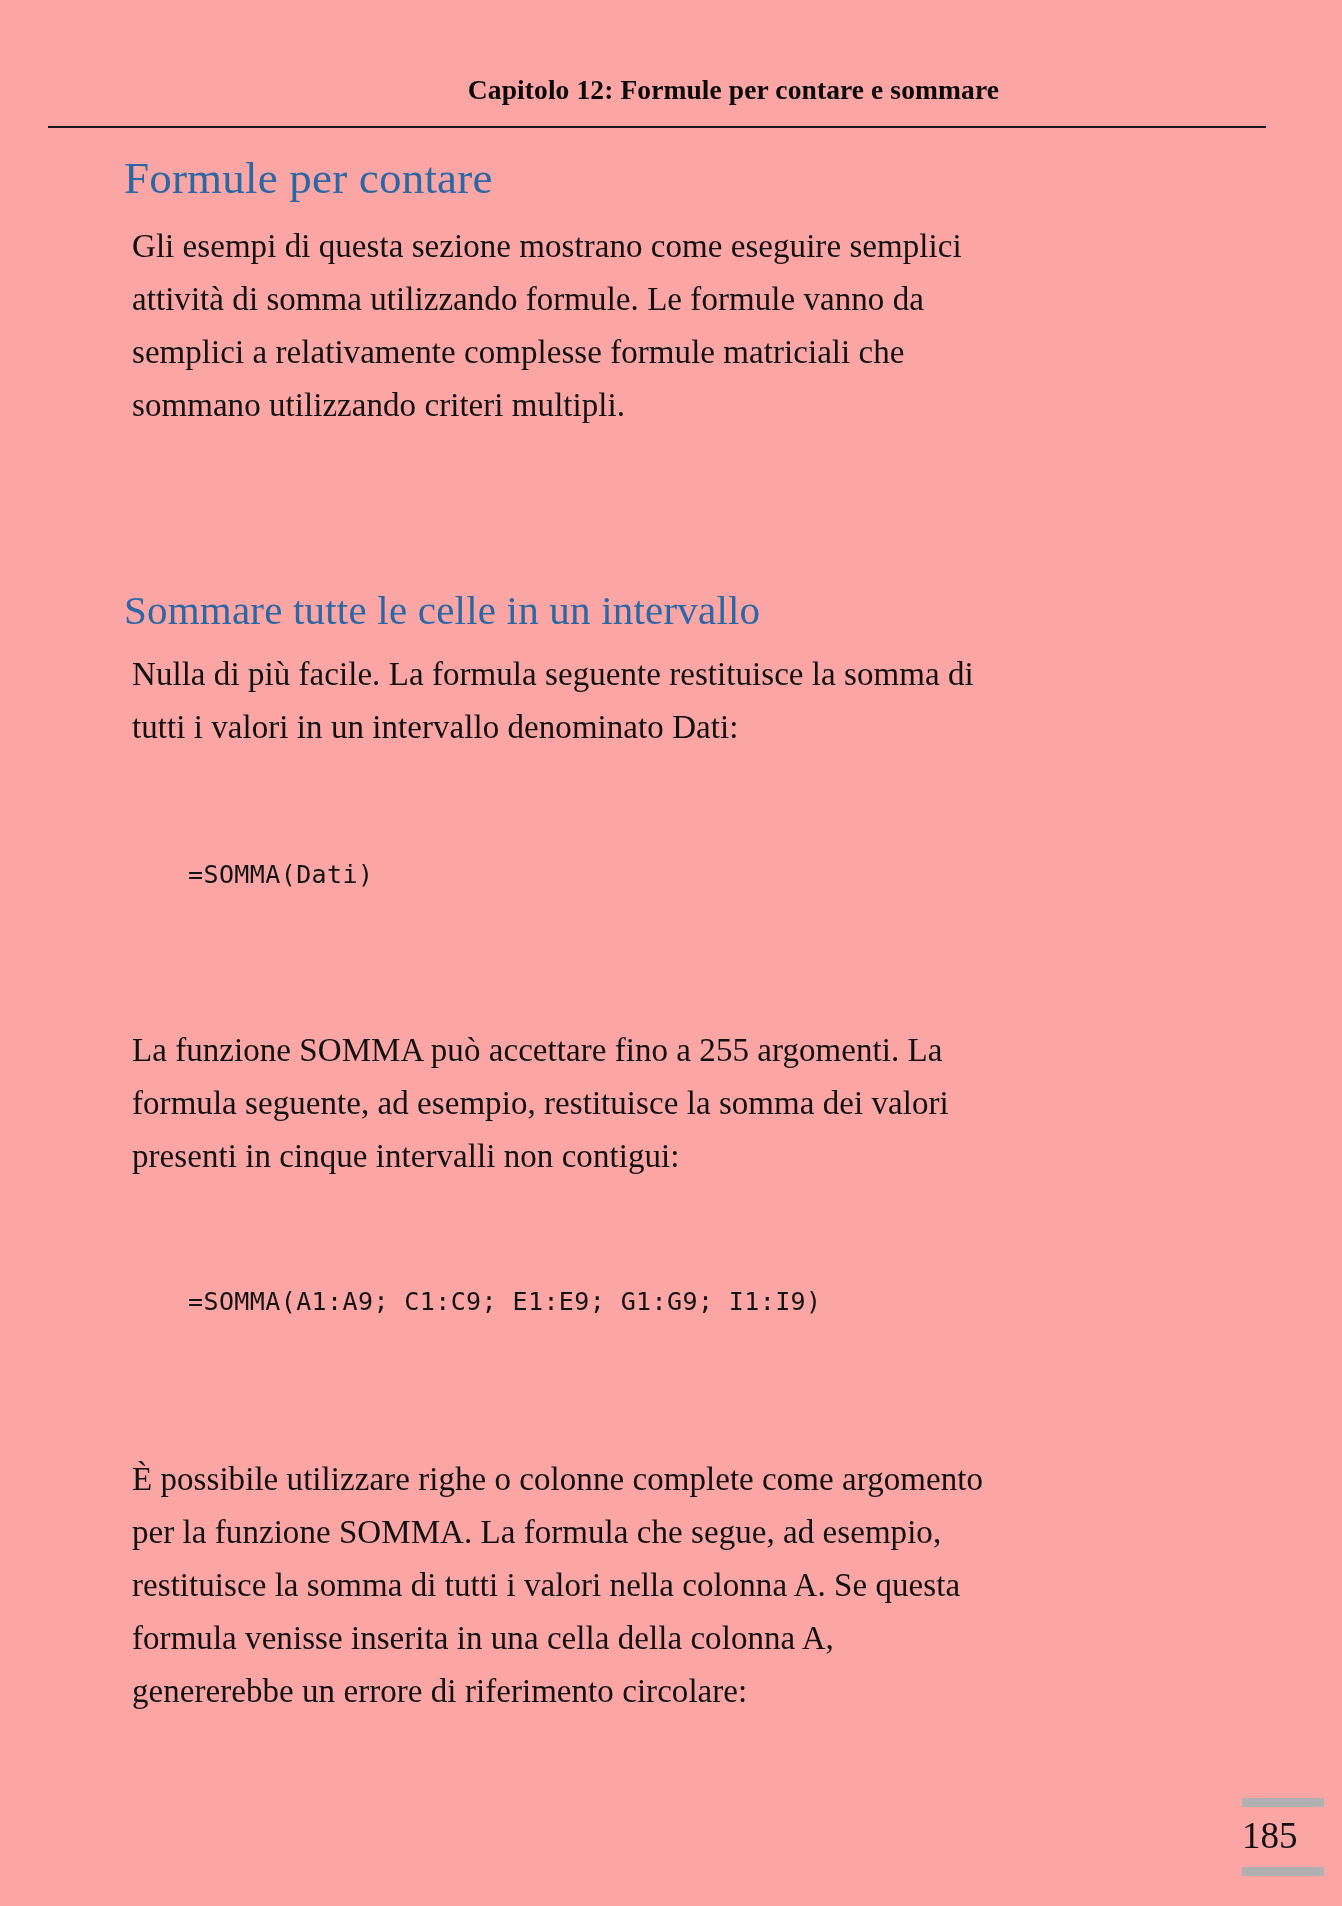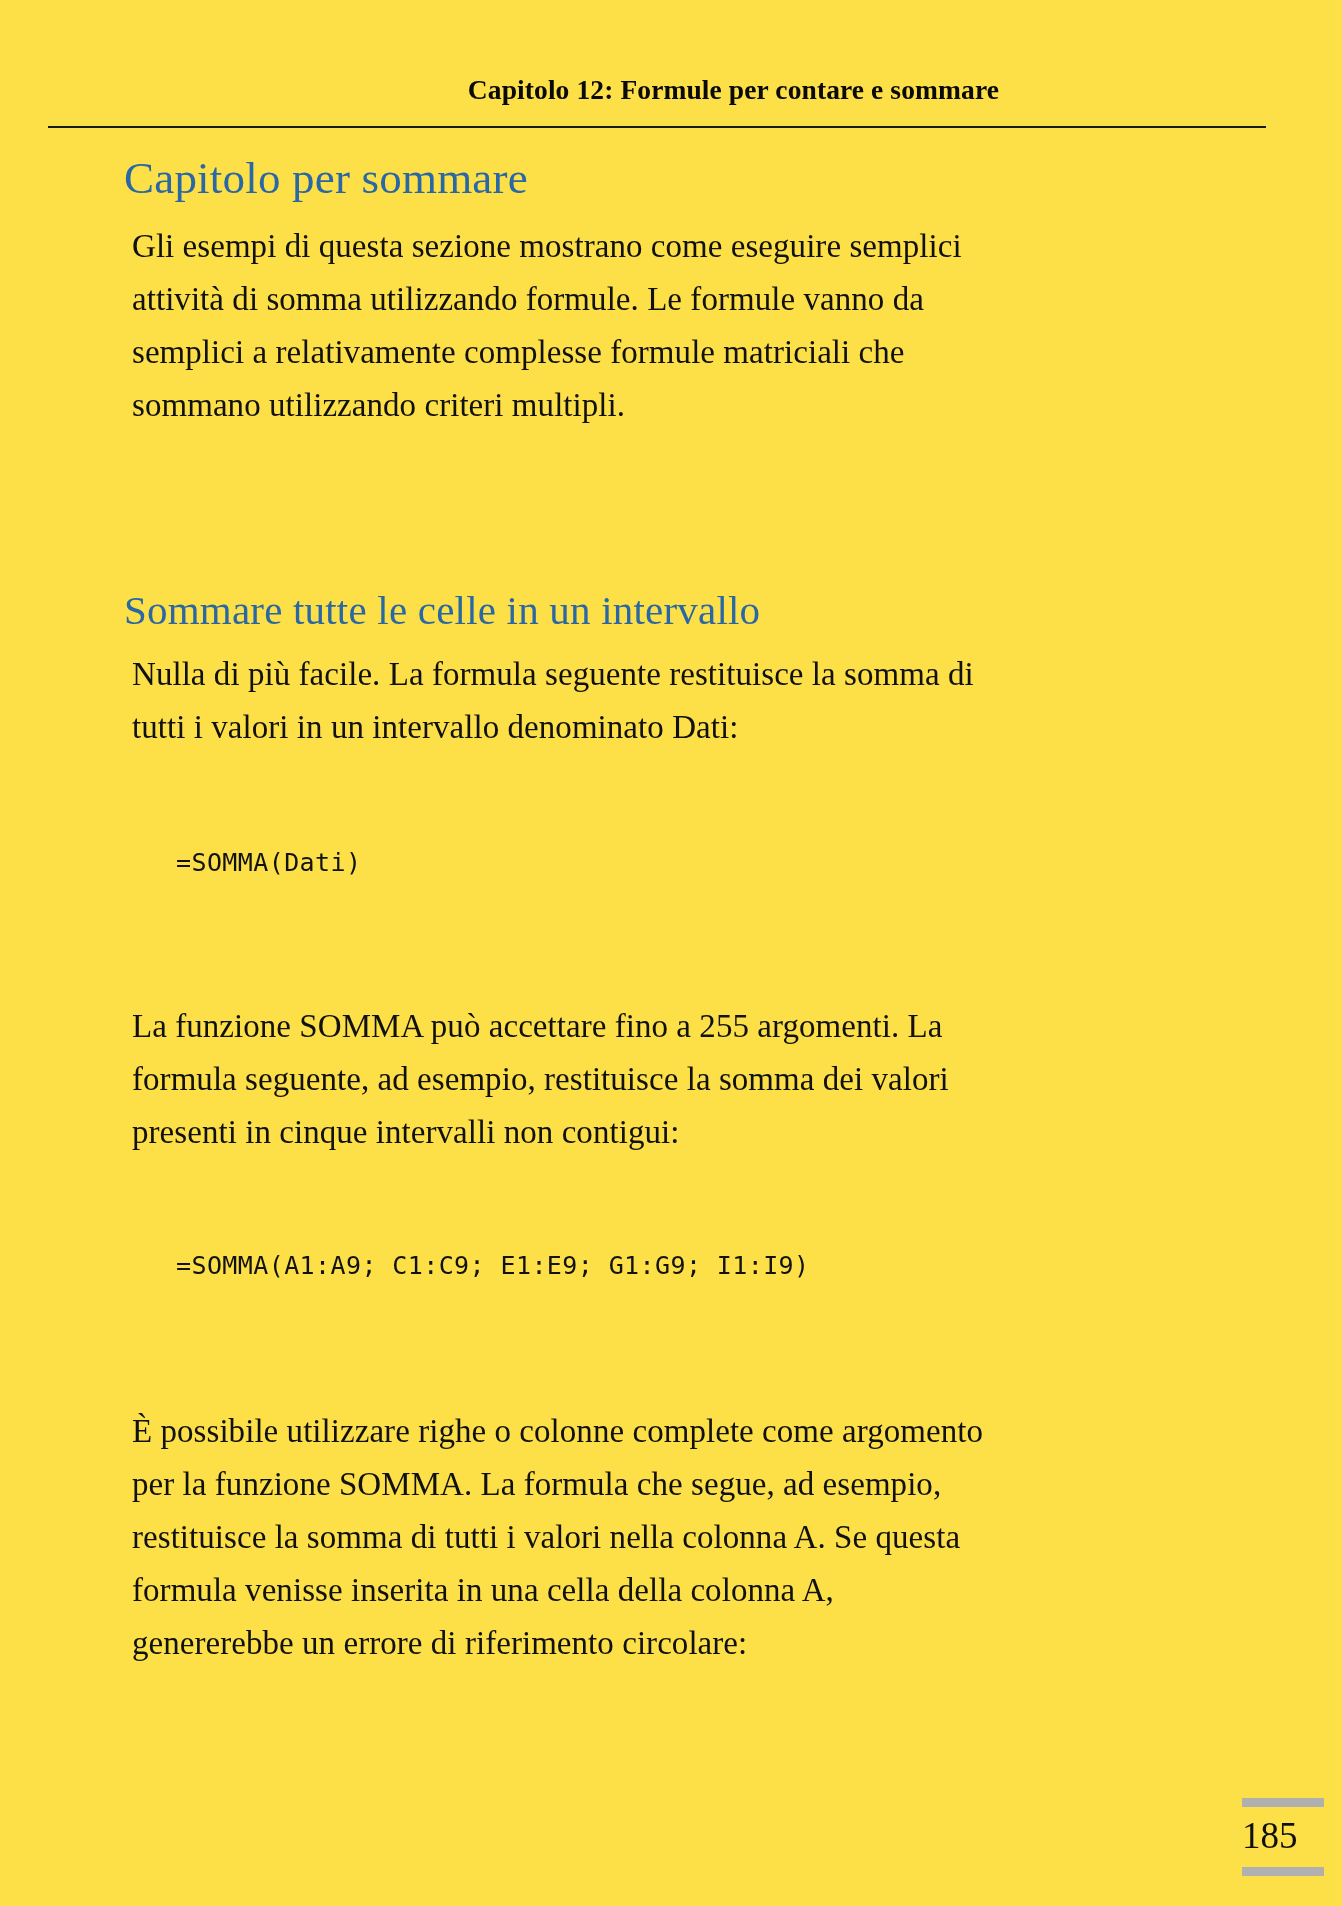--- a/index.html
+++ b/index.html
@@ -12,21 +12,21 @@
     height: 1906px;
     position: relative;
     font-family: "Liberation Serif", "DejaVu Serif", serif;
     color: #0d0d0d;
     overflow: hidden;
   }
 
   .page {
     position: absolute;
     inset: 0;
-    background: #fde047;
+    background: #fca5a5;
   }
 
   
   .running-header {
     position: absolute;
     left: 60px;
     right: 60px;
     top: 74px;
     text-align: right;
     font-family: "Liberation Serif", "DejaVu Serif", serif;
@@ -72,21 +72,21 @@
 
   p.body-text {
     margin: 8px;
     font-size: 33px;
     line-height: 53px;
     color: #111111;
     letter-spacing: 0.05px;
   }
 
   pre.code-line {
-    margin: 4px;
+    margin: 16px;
     font-family: "DejaVu Sans Mono", "Liberation Mono", monospace;
     font-size: 25px;
     line-height: 34px;
     color: #121212;
     padding-left: 48px;
     letter-spacing: 0.4px;
     white-space: pre;
   }
 
   
@@ -125,21 +125,21 @@
 <body>
 
 <div class="page">
 
   <div class="running-header">Capitolo 12: Formule per contare e sommare</div>
 
   <div class="header-rule"></div>
 
   <div class="content">
 
-    <h1 class="section-title">Capitolo per sommare</h1>
+    <h1 class="section-title">Formule per contare</h1>
 
     <div class="sp-after-h1"></div>
 
     <p class="body-text">Gli esempi di questa sezione mostrano come eseguire semplici attività di somma utilizzando formule. Le formule vanno da semplici a relativamente complesse formule matriciali che sommano utilizzando criteri multipli.</p>
 
     <div class="sp-after-intro"></div>
 
     <h2 class="section-title">Sommare tutte le celle in un intervallo</h2>
 
     <div class="sp-after-h2"></div>

